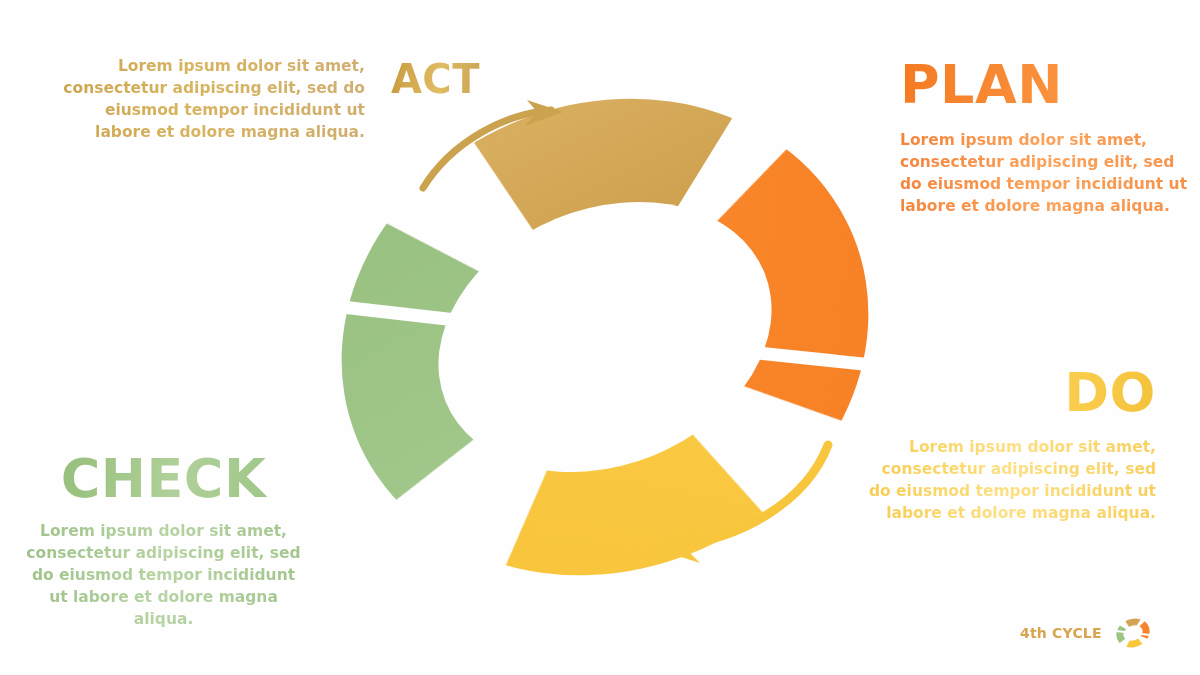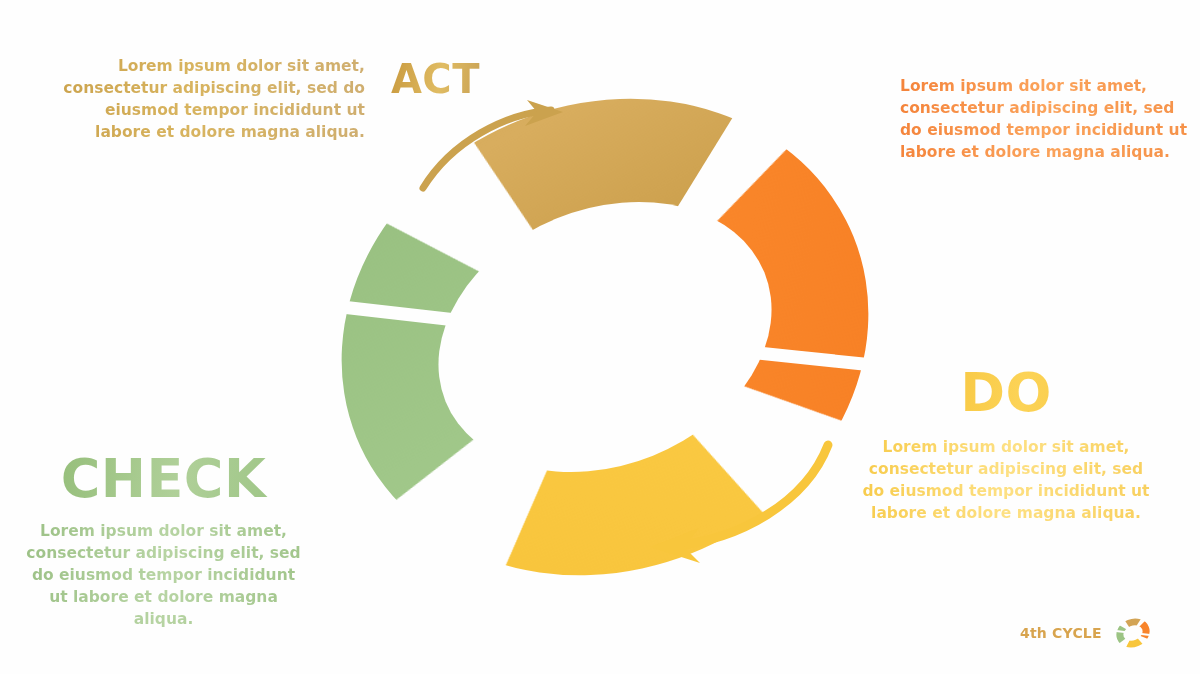--- a/index.html
+++ b/index.html
@@ -95,21 +95,21 @@
     -webkit-background-clip: text;
     background-clip: text;
     -webkit-text-fill-color: transparent;
   }
 
   
   #do-block {
     left: 856px;
     top: 366px;
     width: 300px;
-    text-align: center;
+    text-align: right;
   }
   #do-title {
     font-size: 54px;
     color: #f6c63a;
     background: linear-gradient(100deg, #f2bb2e 0%, #fcd356 55%, #f4c23a 100%);
     -webkit-background-clip: text;
     background-clip: text;
     -webkit-text-fill-color: transparent;
   }
   #do-block .body {
@@ -237,20 +237,21 @@
   </svg>
 
   <div class="block" id="act-block">
     <div class="row">
       <p class="body">Lorem ipsum dolor sit amet, consectetur adipiscing elit, sed do eiusmod tempor incididunt ut labore et dolore magna aliqua.</p>
       <div class="title" id="act-title">ACT</div>
     </div>
   </div>
 
   <div class="block" id="plan-block">
+    <div class="title" id="plan-title">PLAN</div>
     <p class="body">Lorem ipsum dolor sit amet, consectetur adipiscing elit, sed do eiusmod tempor incididunt ut labore et dolore magna aliqua.</p>
   </div>
 
   <div class="block" id="do-block">
     <div class="title" id="do-title">DO</div>
     <p class="body">Lorem ipsum dolor sit amet, consectetur adipiscing elit, sed do eiusmod tempor incididunt ut labore et dolore magna aliqua.</p>
   </div>
 
   <div class="block" id="check-block">
     <div class="title" id="check-title">CHECK</div>

